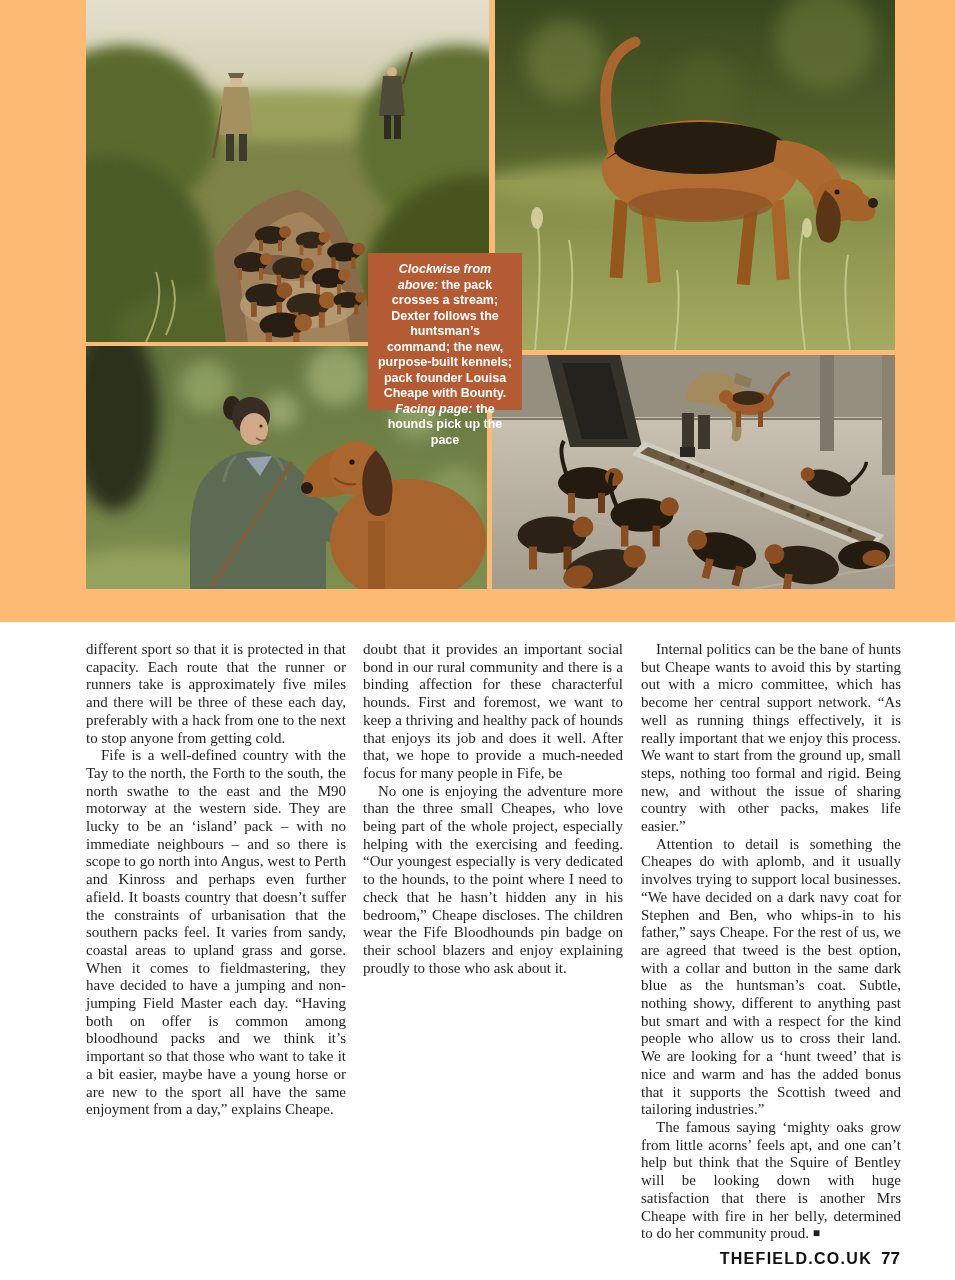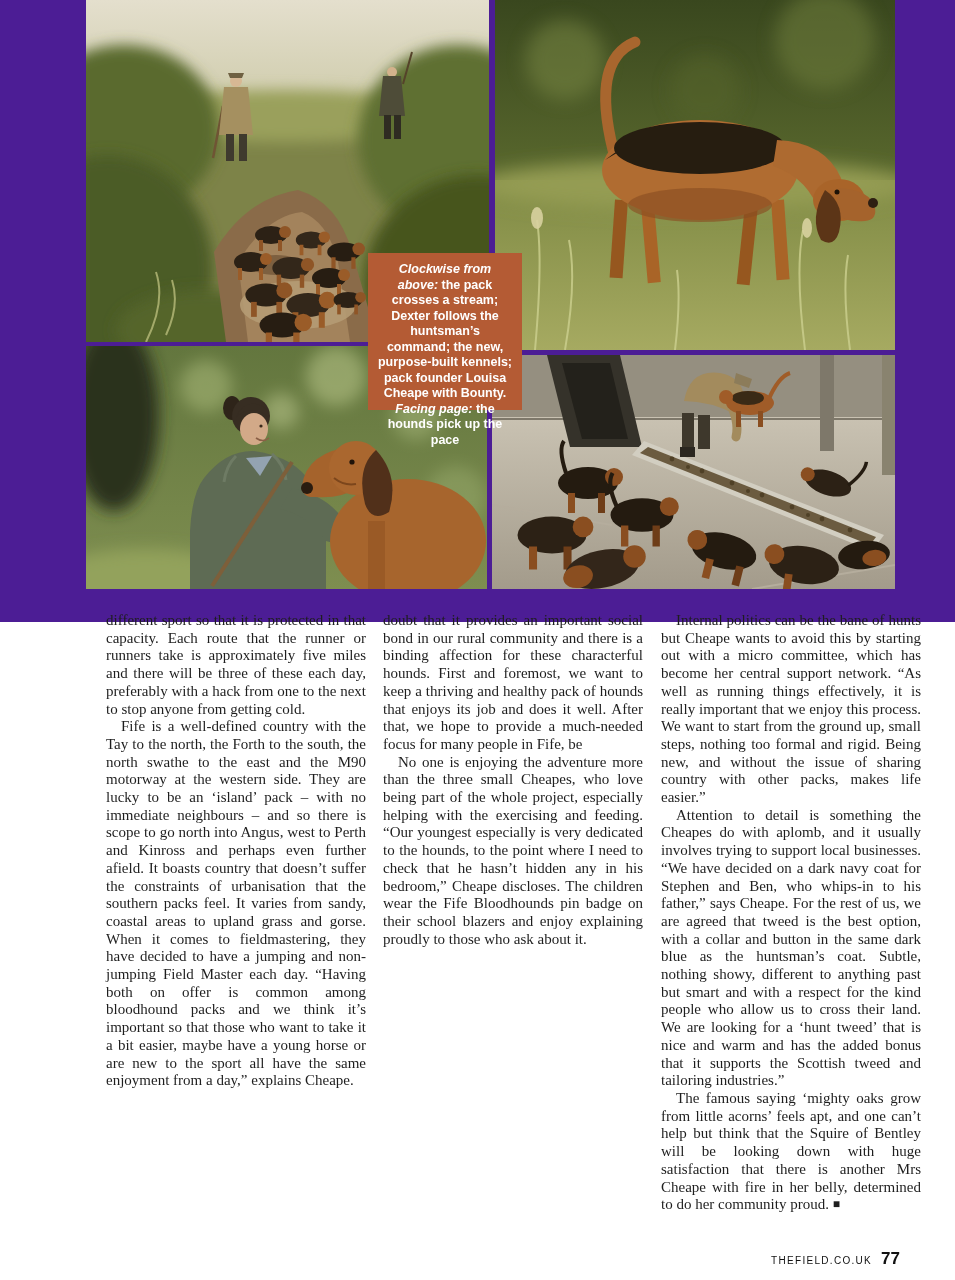--- a/index.html
+++ b/index.html
@@ -1,45 +1,45 @@
 <!DOCTYPE html>
 <html lang="en"><head>
 <meta charset="utf-8">
 <style>
   html,body{margin:0;padding:0;background:#fff;}
   .page{position:relative;width:955px;height:1280px;background:#ffffff;overflow:hidden;
         font-family:"Liberation Serif", serif;}
   
-  .hero{position:absolute;left:0;top:0;width:955px;height:622px;background:#4c1d95;}
+  .hero{position:absolute;left:0;top:0;width:955px;height:622px;background:#fdba74;}
   .photo{position:absolute;overflow:hidden;}
   .photo svg{display:block;width:100%;height:100%;}
   .photo--stream {left:86px;  top:0;    width:403px;height:342px;}
   .photo--dexter {left:495px; top:0;    width:400px;height:350px;}
   .photo--louisa {left:86px;  top:346px;width:401px;height:243px;}
   .photo--kennels{left:492px; top:355px;width:403px;height:234px;}
   .caption{position:absolute;left:368px;top:253px;width:154px;height:157px;
            background:#b45b34;color:#ffffff;box-sizing:border-box;padding:9px 9px;
            font-family:"Liberation Sans", sans-serif;font-weight:bold;
            font-size:12.5px;line-height:15.5px;text-align:center;}
   .caption .it{font-style:italic;font-weight:600;}
   
-  .col{position:absolute;top:612px;width:260px;color:#1e1e1e;
-       font-size:15px;line-height:17.7px;text-align:justify;margin-left:20px;}
+  .col{position:absolute;top:641px;width:260px;color:#1e1e1e;
+       font-size:15px;line-height:17.7px;text-align:justify;}
   .col--1{left:86px;} .col--2{left:363px;} .col--3{left:641px;}
   .col p{margin:0;}
   .col p.indent{text-indent:15px;}
   .pullquote{margin:9px 0 26px 0;font-size:29px;line-height:33px;color:#141414;
              text-align:left;text-indent:0;letter-spacing:-0.3px;}
   .qmark{color:#ffffff;-webkit-text-stroke:1.4px #1c1c1c;font-size:36px;
          letter-spacing:-2px;}
   .endmark{font-size:12px;position:relative;top:-1px;}
   
   .footer{position:absolute;top:1233px;right:55px;display:flex;align-items:baseline;gap:9px;
           font-family:"Liberation Sans", sans-serif;color:#111;}
-  .footer .site{font-weight:normal;font-size:10px;letter-spacing:1.3px;}
+  .footer .site{font-weight:bold;font-size:16px;letter-spacing:1.3px;}
   .footer .pageno{font-weight:bold;font-size:17px;letter-spacing:0;margin-top:16px;}
 </style>
 </head>
 <body>
 
 <div class="page">
 
   <div class="hero">
 
     <div class="photo photo--stream">

